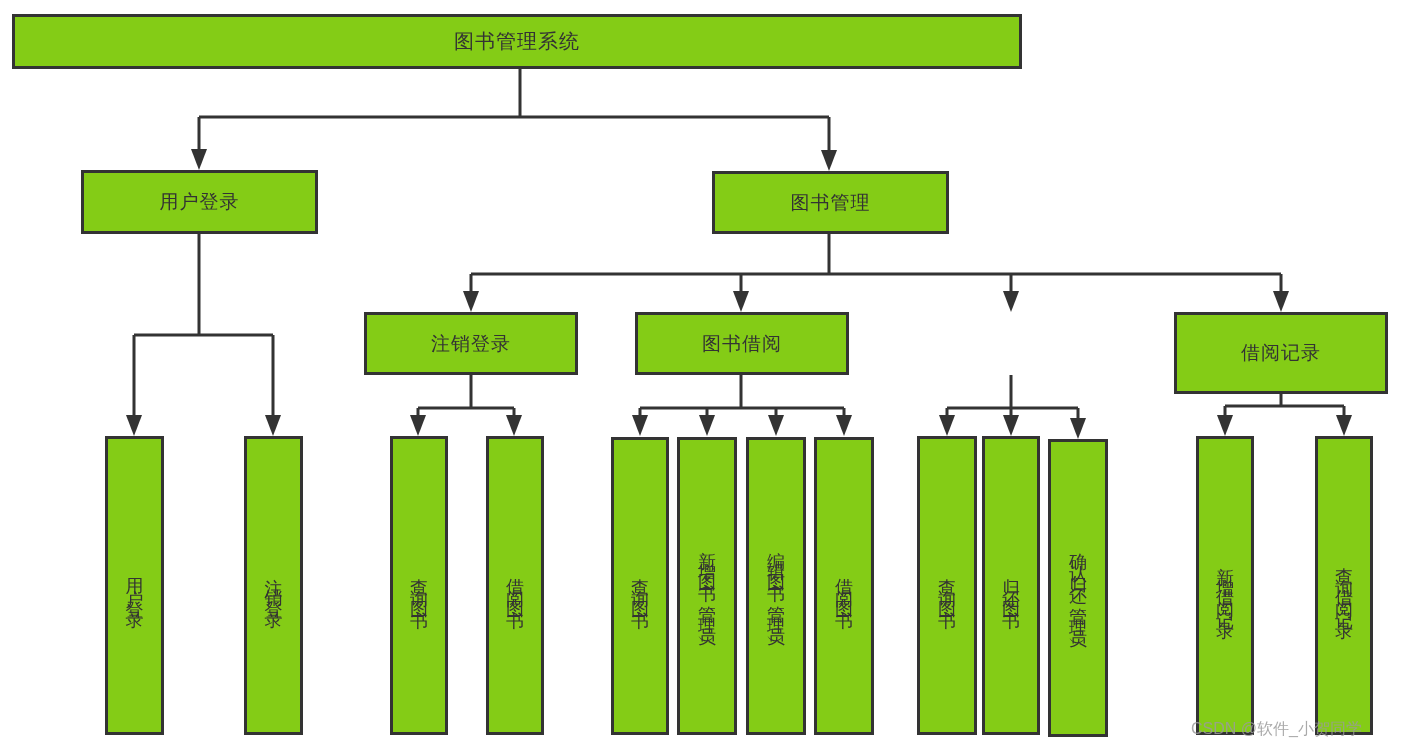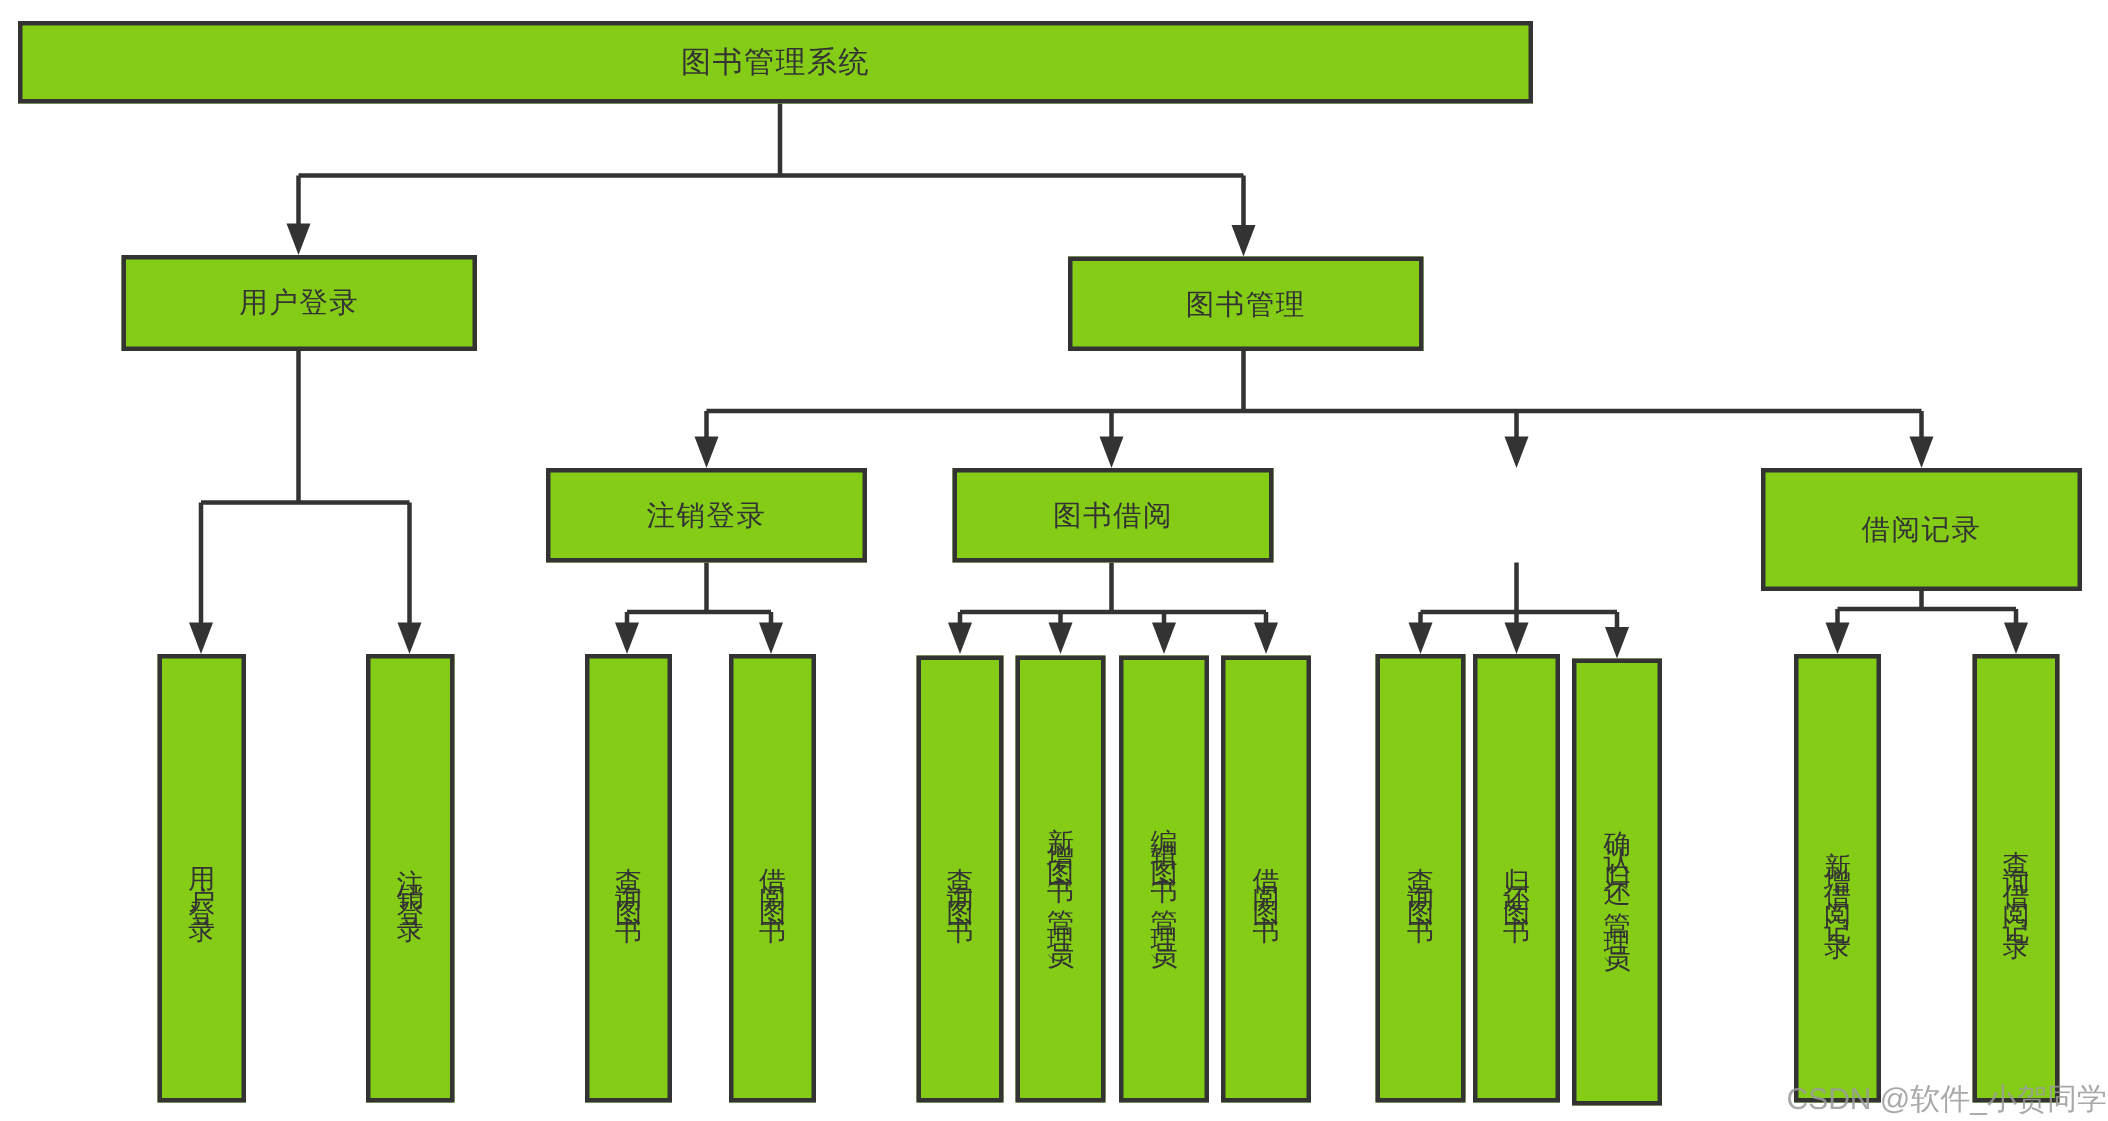--- a/index.html
+++ b/index.html
@@ -61,21 +61,21 @@
   .n-bb4 { left: 814px;  top: 437px; width: 60px; height: 298px; }
   .n-cb1 { left: 917px;  top: 436px; width: 60px; height: 299px; }
   .n-cb2 { left: 982px;  top: 436px; width: 58px; height: 299px; }
   .n-cb3 { left: 1048px; top: 439px; width: 60px; height: 298px; }
   .n-br1 { left: 1196px; top: 436px; width: 58px; height: 299px; }
   .n-br2 { left: 1315px; top: 436px; width: 58px; height: 299px; }
   .watermark {
     position: absolute;
     left: 1191px;
     top: 719px;
-    font-size: 20px;
+    font-size: 16px;
     color: #9b9b9b;
     opacity: 0.85;
     white-space: nowrap;
     z-index: 5;
   }
 </style>
 </head>
 <body>
 
 <div class="stage">

